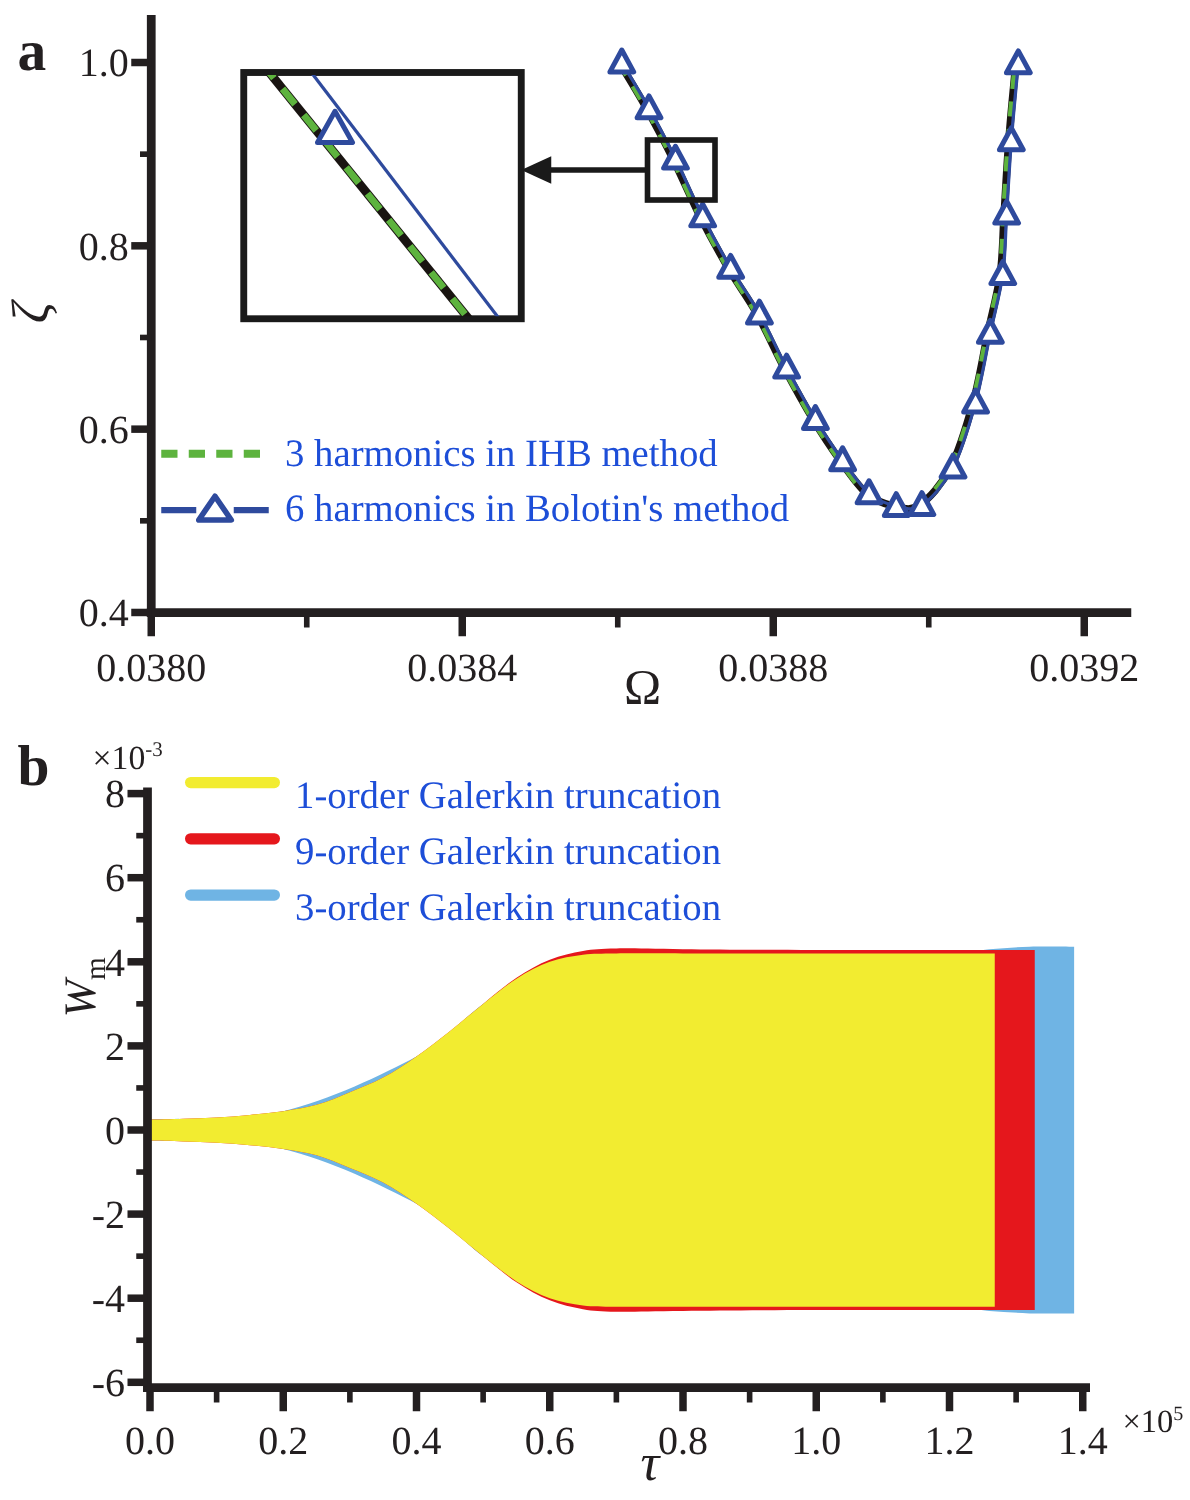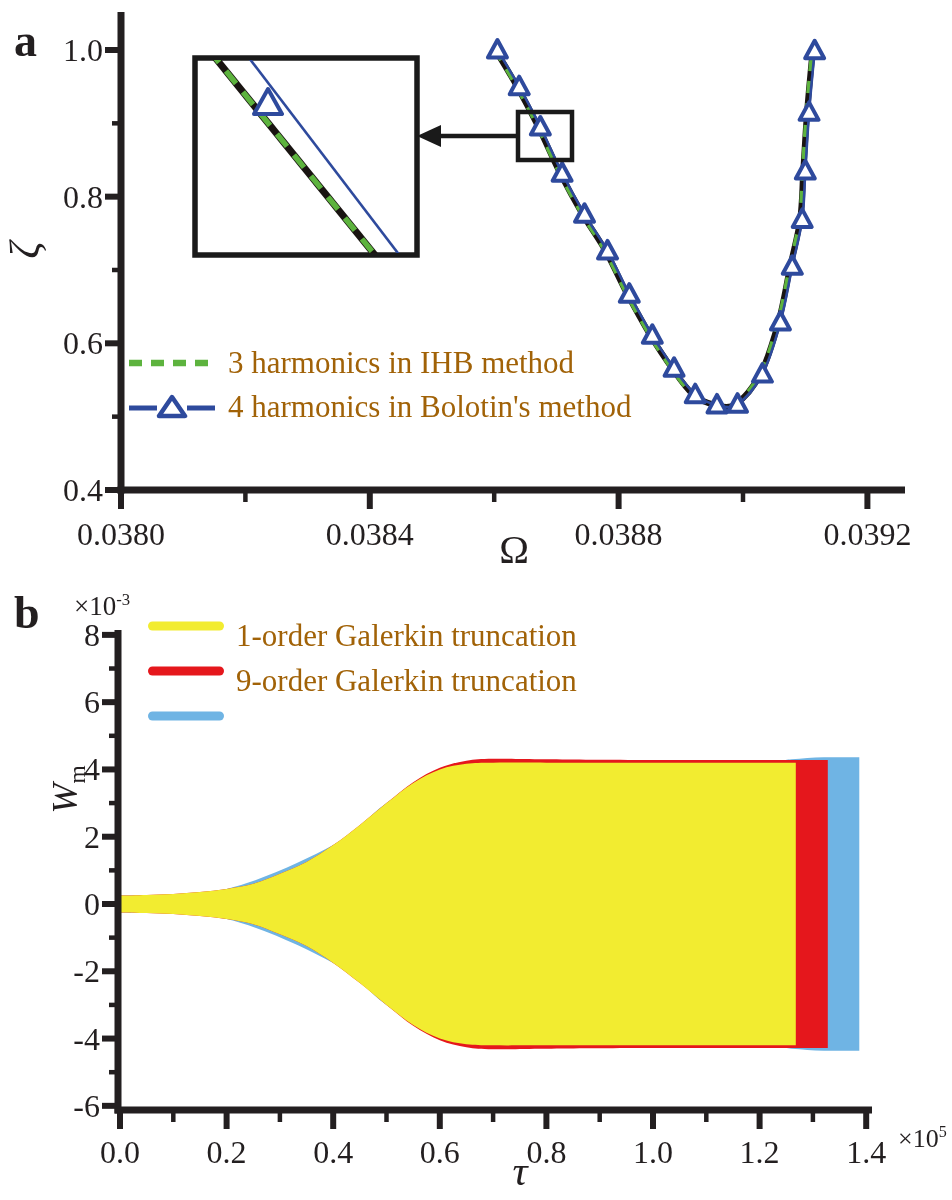--- a/index.html
+++ b/index.html
@@ -4,21 +4,21 @@
 <style>
   html,body{margin:0;padding:0;background:#ffffff;}
   #fig{position:relative;width:952px;height:1200px;background:#fff;overflow:hidden;
        font-family:"Liberation Serif",serif;color:#231f20;}
   #plot-svg{position:absolute;left:0;top:0;}
   .abs{position:absolute;}
   .panel-letter{font-weight:bold;font-size:46px;color:#231f20;line-height:1;}
   .legend{display:flex;flex-direction:column;}
   .legend-row{display:flex;align-items:center;height:44px;}
   .legend-row-b{display:flex;height:45px;}
-  .legend-label{font-size:31px;margin-left:10px;white-space:nowrap;color:#a16207;}
+  .legend-label{font-size:31px;margin-left:10px;white-space:nowrap;color:#1d4ed8;}
   .axis-label{font-size:40px;text-align:center;color:#231f20;line-height:1;}
   .rot{transform:rotate(-90deg);transform-origin:center center;}
   .scale-label{font-size:27px;color:#231f20;line-height:1;white-space:nowrap;}
   sup{font-size:0.62em;}
   sub{font-size:0.65em;}
   i{font-style:italic;}
 </style>
 </head>
 <body>
 
@@ -157,21 +157,21 @@
         <line x1="3" y1="11" x2="89" y2="11" stroke-width="6.5" stroke-dasharray="13 9" stroke="#5db33e"></line>
       </svg>
       <span class="legend-label">3 harmonics in IHB method</span>
     </div>
     <div class="legend-row">
       <svg width="92" height="26">
         <line x1="3" y1="14" x2="31" y2="14" stroke-width="5" stroke="#2e4a9d"></line>
         <line x1="61" y1="14" x2="89" y2="14" stroke-width="5" stroke="#2e4a9d"></line>
         <polygon points="46,3 59,22 33,22" fill="#ffffff" stroke-width="4.5" stroke-linejoin="round" stroke="#2e4a9d"></polygon>
       </svg>
-      <span class="legend-label">4 harmonics in Bolotin's method</span>
+      <span class="legend-label">6 harmonics in Bolotin's method</span>
     </div>
   </div>
 
   <div class="abs axis-label" style="left:444px;top:530px;width:140px;">Ω</div>
   <div class="abs axis-label rot" style="left:4px;top:226px;width:48px;height:48px;font-size:42px;font-style:italic;">ζ</div>
 
   <div class="abs panel-letter" style="left:14px;top:590px;">b</div>
 
   <div class="abs scale-label" style="left:74px;top:592px;font-family:Liberation Serif, serif;">
     <span>×10</span><sup>-3</sup>
@@ -187,20 +187,21 @@
     <div class="legend-row-b">
       <svg width="80" height="16">
         <rect x="2" y="3.5" width="76" height="9" rx="4.5" fill="#e5171c"></rect>
       </svg>
       <span class="legend-label">9-order Galerkin truncation</span>
     </div>
     <div class="legend-row-b">
       <svg width="80" height="16">
         <rect x="2" y="3.5" width="76" height="9" rx="4.5" fill="#6fb4e4"></rect>
       </svg>
+      <span class="legend-label">3-order Galerkin truncation</span>
     </div>
   </div>
 
   <div class="abs axis-label" style="left:470px;top:1150px;width:100px;font-style:italic;font-size:42px;">τ</div>
   <div class="abs axis-label rot" style="left:36px;top:768px;width:64px;font-size:36px;">
     <i>W</i><sub>m</sub>
   </div>
 
   <div class="abs scale-label" style="left:898px;top:1124px;font-size:26px;text-align:right;">
     <span>×10</span><sup>5</sup>

